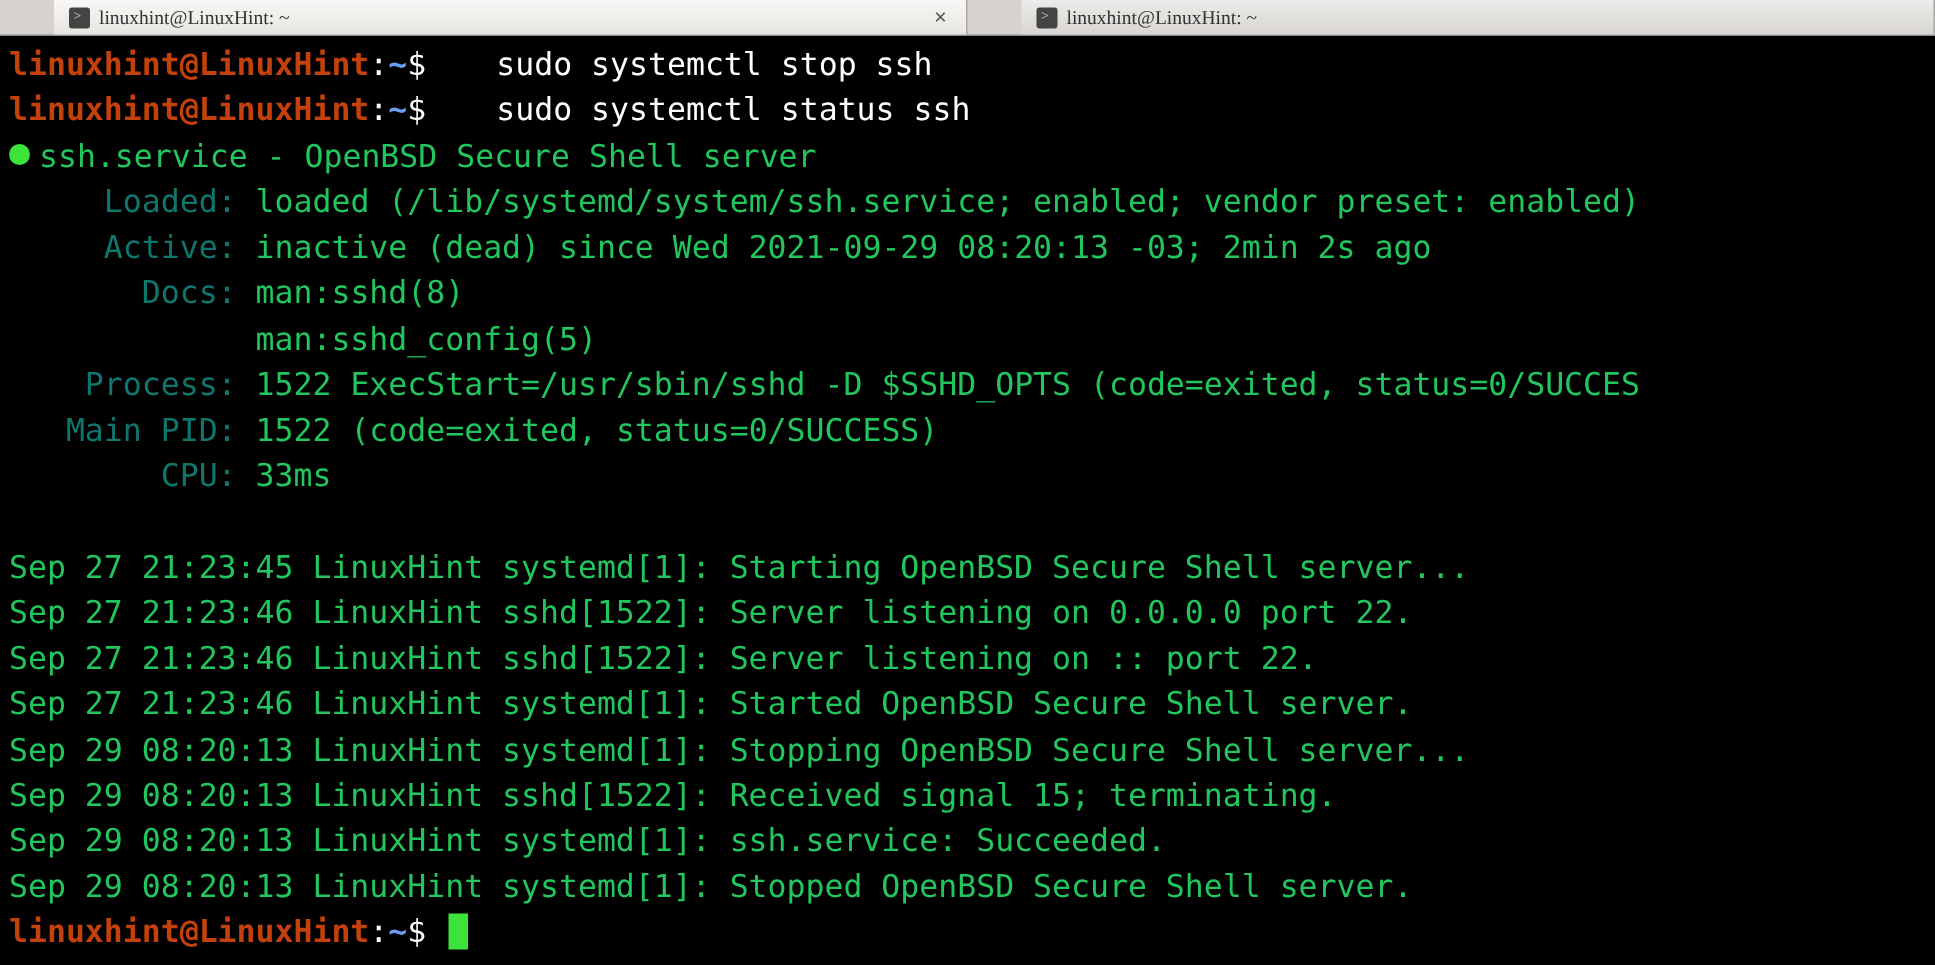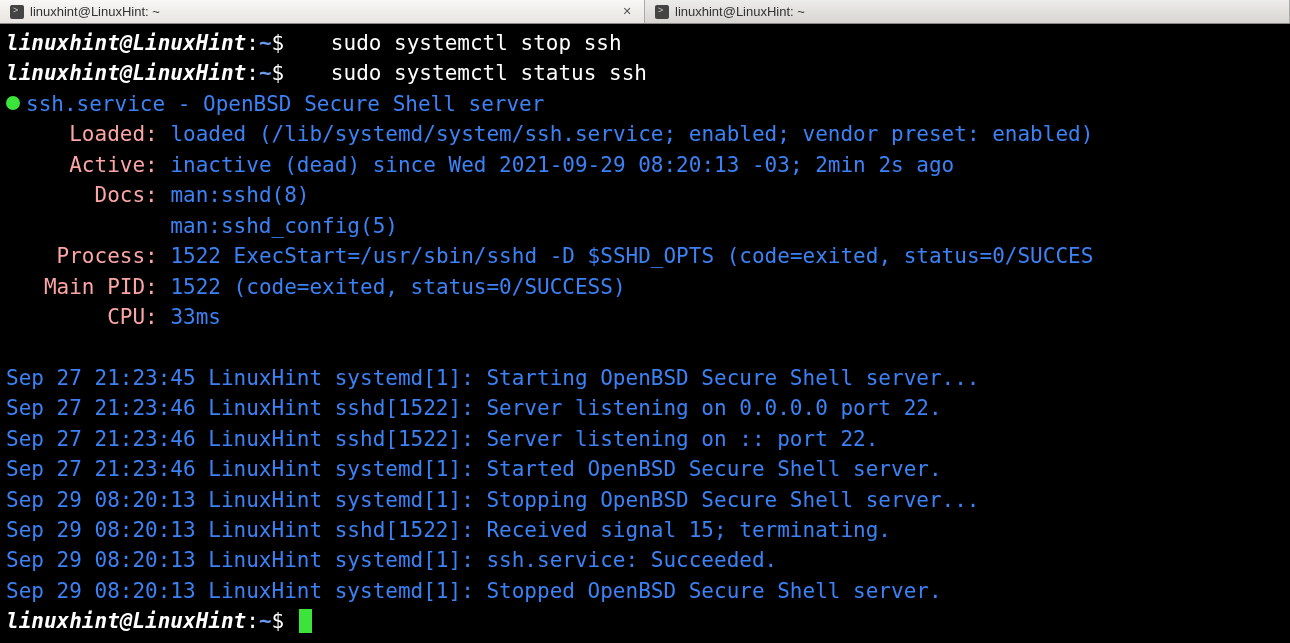--- a/index.html
+++ b/index.html
@@ -17,27 +17,28 @@
     .tabbar {
       display: flex;
       background: #d6d2ce;
       height: 24px;
       border-bottom: 1px solid #888;
     }
     .tab {
       display: flex;
       align-items: center;
       padding: 2px 10px;
-      font-family: Liberation Sans, sans-serif;
+      font-family: Liberation Serif, serif;
       font-size: 13px;
       color: #333;
       border-right: 1px solid #aaa;
       background: linear-gradient(#ececea, #d8d5d1);
       gap: 6px;
       width: 50%;
+      margin-left: 36px;
     }
     .tab.active {
       background: linear-gradient(#f8f7f5, #e8e5e1);
     }
     .tab-title {
       flex: 1;
       white-space: nowrap;
       overflow: hidden;
       text-overflow: ellipsis;
     }
@@ -72,27 +73,27 @@
       padding: 4px 6px;
       font-size: 21px;
       line-height: 1.45;
       white-space: pre;
       overflow: hidden;
       height: calc(643px - 24px);
     }
     .line {
       display: block;
     }
-    .prompt-user { color: #ffffff; font-weight: bold; font-style: italic; }
+    .prompt-user { color: #c2410c; font-weight: bold; }
     .prompt-sep { color: #fff; }
     .prompt-path { color: #6c9cf0; font-weight: bold; }
     .prompt-dollar { color: #fff; }
     .cmd-text { color: #fff; margin-left: 34px; }
-    .green { color: #3b82f6; }
-    .key { color: #fca5a5; }
+    .green { color: #22c55e; }
+    .key { color: #0f766e; }
     .dot {
       display: inline-block;
       width: 14px;
       height: 14px;
       border-radius: 50%;
       background: #3be33b;
       margin-right: 6px;
       vertical-align: middle;
       position: relative;
       top: -2px;

